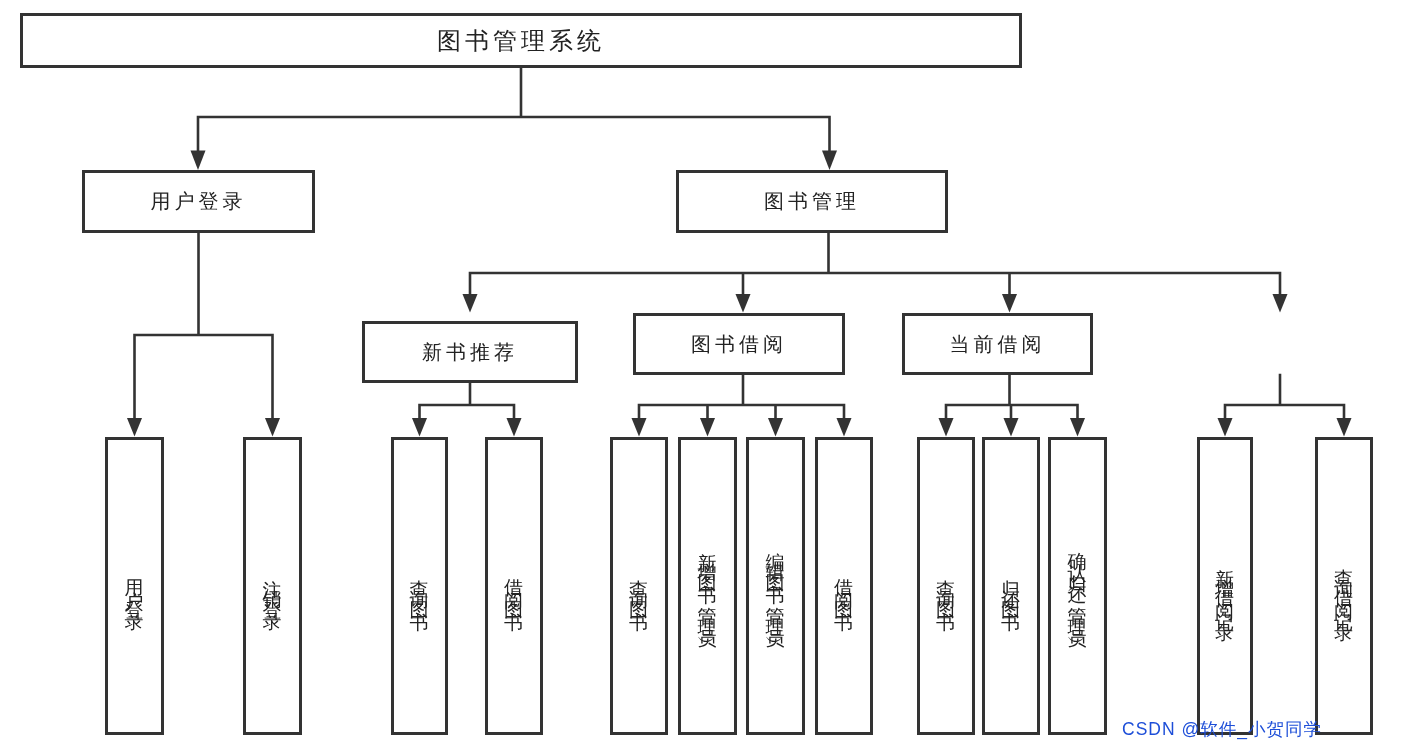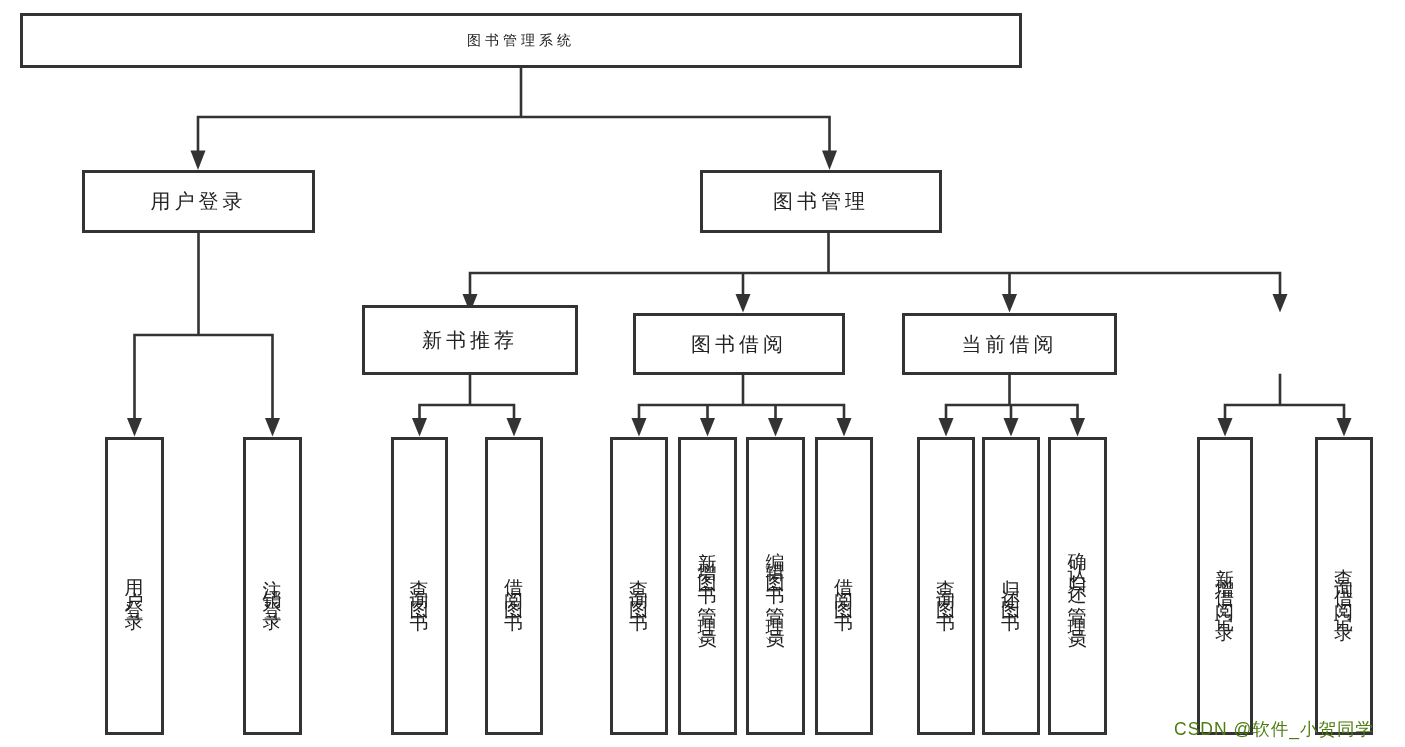--- a/index.html
+++ b/index.html
@@ -15,34 +15,34 @@
     position:absolute;
     box-sizing:border-box;
     background:#ffffff;
     border:3px solid #333333;
     display:grid;
     place-items:center;
     color:#222222;
     z-index:2;
   }
   .hbox{font-size:20px;letter-spacing:4px;white-space:nowrap;}
-  .root{font-size:14px;}
+  .root{font-size:24px;}
   .vbox{
     font-size:19px;
     letter-spacing:11px;
     writing-mode:vertical-rl;
     line-height:1;
   }
   .vbox .label{display:block;}
   #watermark{
     position:absolute;
-    left:1174px;top:717px;
+    left:1122px;top:717px;
     font-size:17.5px;
     letter-spacing:1px;
-    color:#4d7c0f;
+    color:#1d4ed8;
     white-space:nowrap;
     z-index:10;
   }
 </style>
 </head>
 <body>
 
 <div id="canvas">
 
   <svg id="connectors" width="1405" height="747" viewBox="0 0 1405 747" fill="none" stroke="#333333" stroke-width="2.6" stroke-linecap="square">
@@ -88,31 +88,31 @@
     </g>
   </svg>
 
   <div class="box hbox root" style="left:20px;top:13px;width:1002px;height:55px;">
     <span class="label">图书管理系统</span>
   </div>
 
   <div class="box hbox" style="left:82px;top:170px;width:233px;height:63px;">
     <span class="label">用户登录</span>
   </div>
-  <div class="box hbox" style="left:700px;top:170px;width:242px;height:63px;">
+  <div class="box hbox" style="left:676px;top:170px;width:272px;height:63px;">
     <span class="label">图书管理</span>
   </div>
 
-  <div class="box hbox" style="left:362px;top:305px;width:216px;height:70px;">
+  <div class="box hbox" style="left:362px;top:321px;width:216px;height:62px;">
     <span class="label">新书推荐</span>
   </div>
   <div class="box hbox" style="left:633px;top:313px;width:212px;height:62px;">
     <span class="label">图书借阅</span>
   </div>
-  <div class="box hbox" style="left:902px;top:313px;width:215px;height:62px;">
+  <div class="box hbox" style="left:902px;top:313px;width:191px;height:62px;">
     <span class="label">当前借阅</span>
   </div>
 
   <div class="box vbox" style="left:105px;top:437px;width:59px;height:298px;">
     <span class="label">用户登录</span>
   </div>
   <div class="box vbox" style="left:243px;top:437px;width:59px;height:298px;">
     <span class="label">注销登录</span>
   </div>
 

